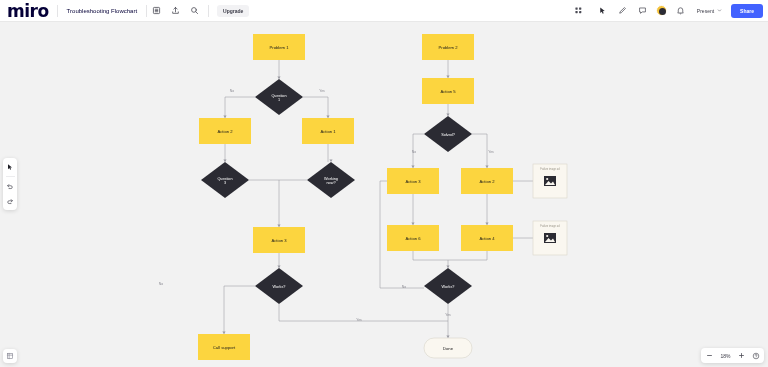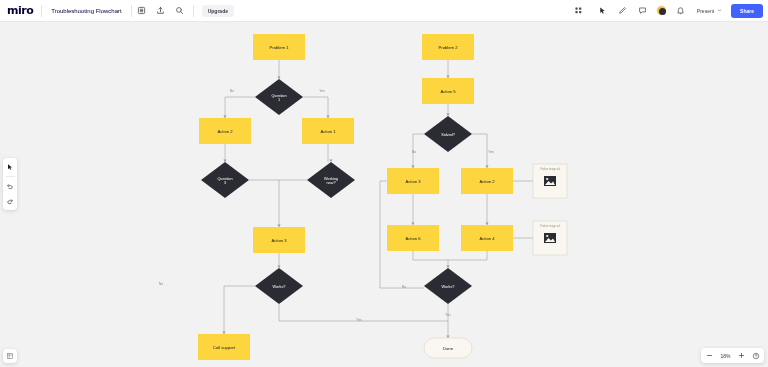--- a/index.html
+++ b/index.html
@@ -12,21 +12,21 @@
   #app { position: relative; width: 768px; height: 367px; }
 
   
   .topbar {
     position: absolute; top: 0; left: 0; width: 768px; height: 22px;
     background: #ffffff; display: flex; align-items: center;
     border-bottom: 1px solid #e8e8e8; z-index: 40;
   }
   .logo {
     font-family: "DejaVu Sans", sans-serif;
-    font-weight: 700; font-size: 11px; letter-spacing: -0.5px;
+    font-weight: 700; font-size: 17px; letter-spacing: -0.5px;
     color: #050038; padding-left: 7px; padding-right: 8px;
   }
   .vdiv { width: 1px; height: 12px; background: #e4e4e6; }
   .board-title {
     font-size: 6px; color: #050038; padding: 0 9px; white-space: nowrap;
   }
   .tb-icon {
     width: 15px; height: 15px; display: flex; align-items: center;
     justify-content: center; margin: 0 2px; border-radius: 3px; color: #4b4b55;
   }

